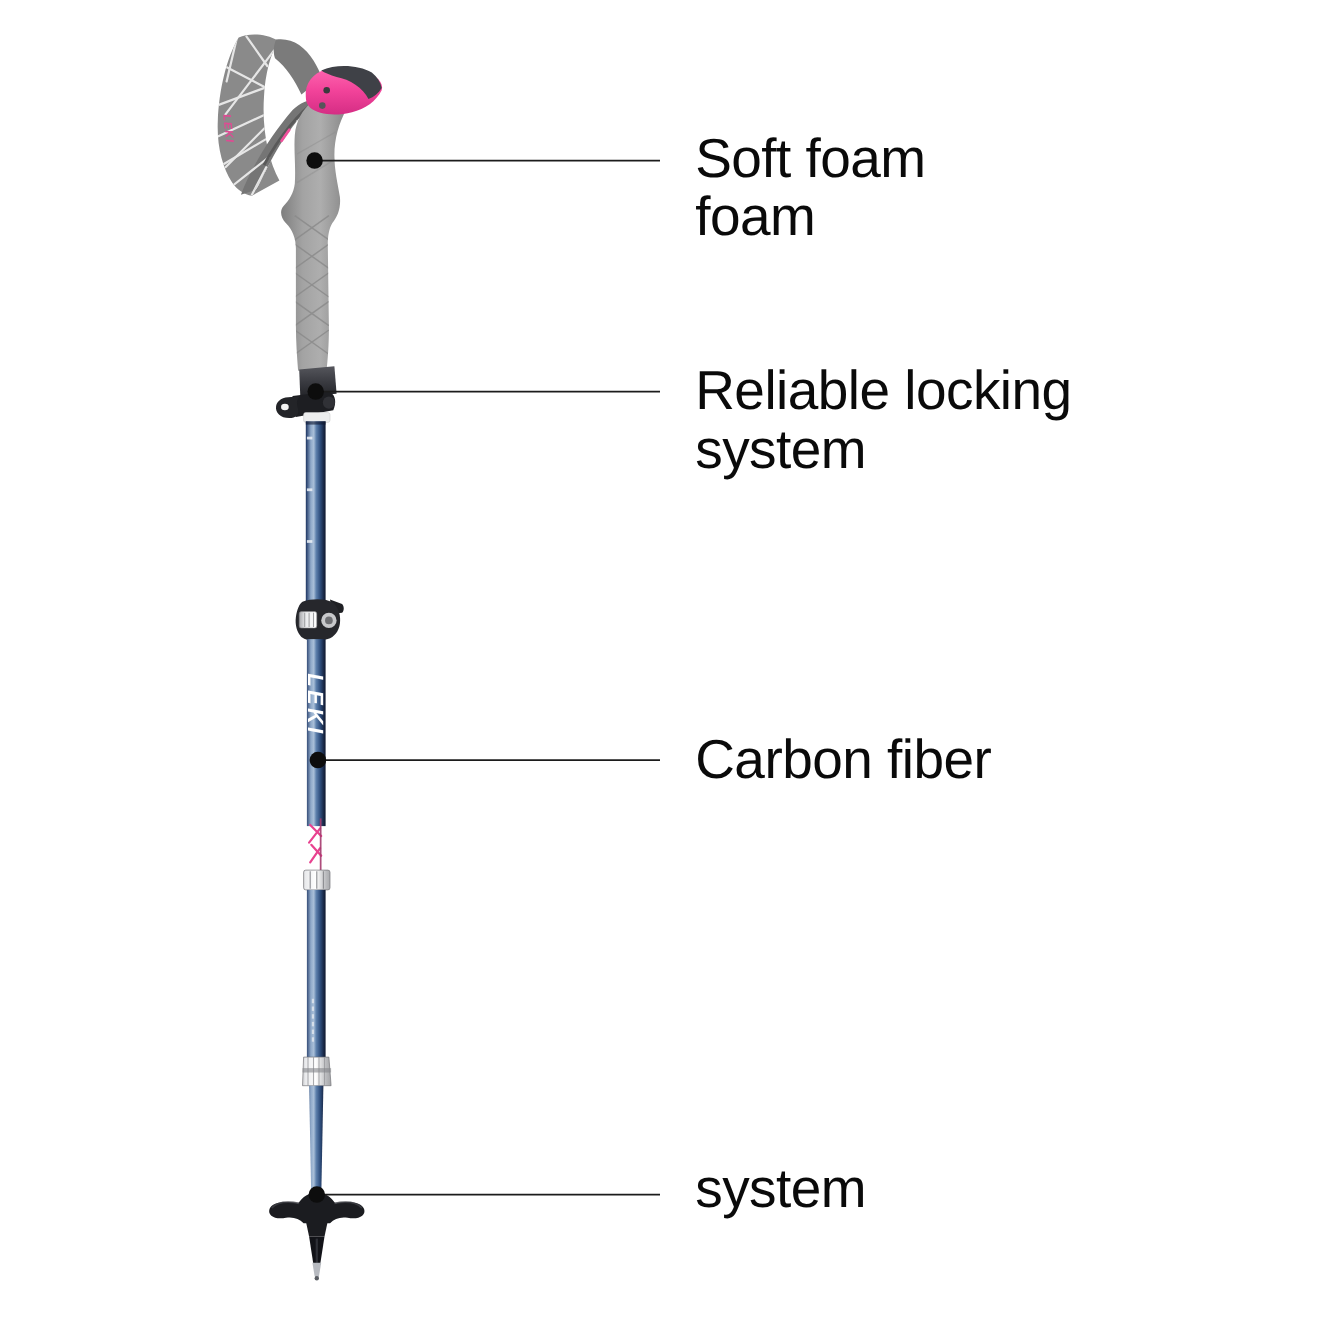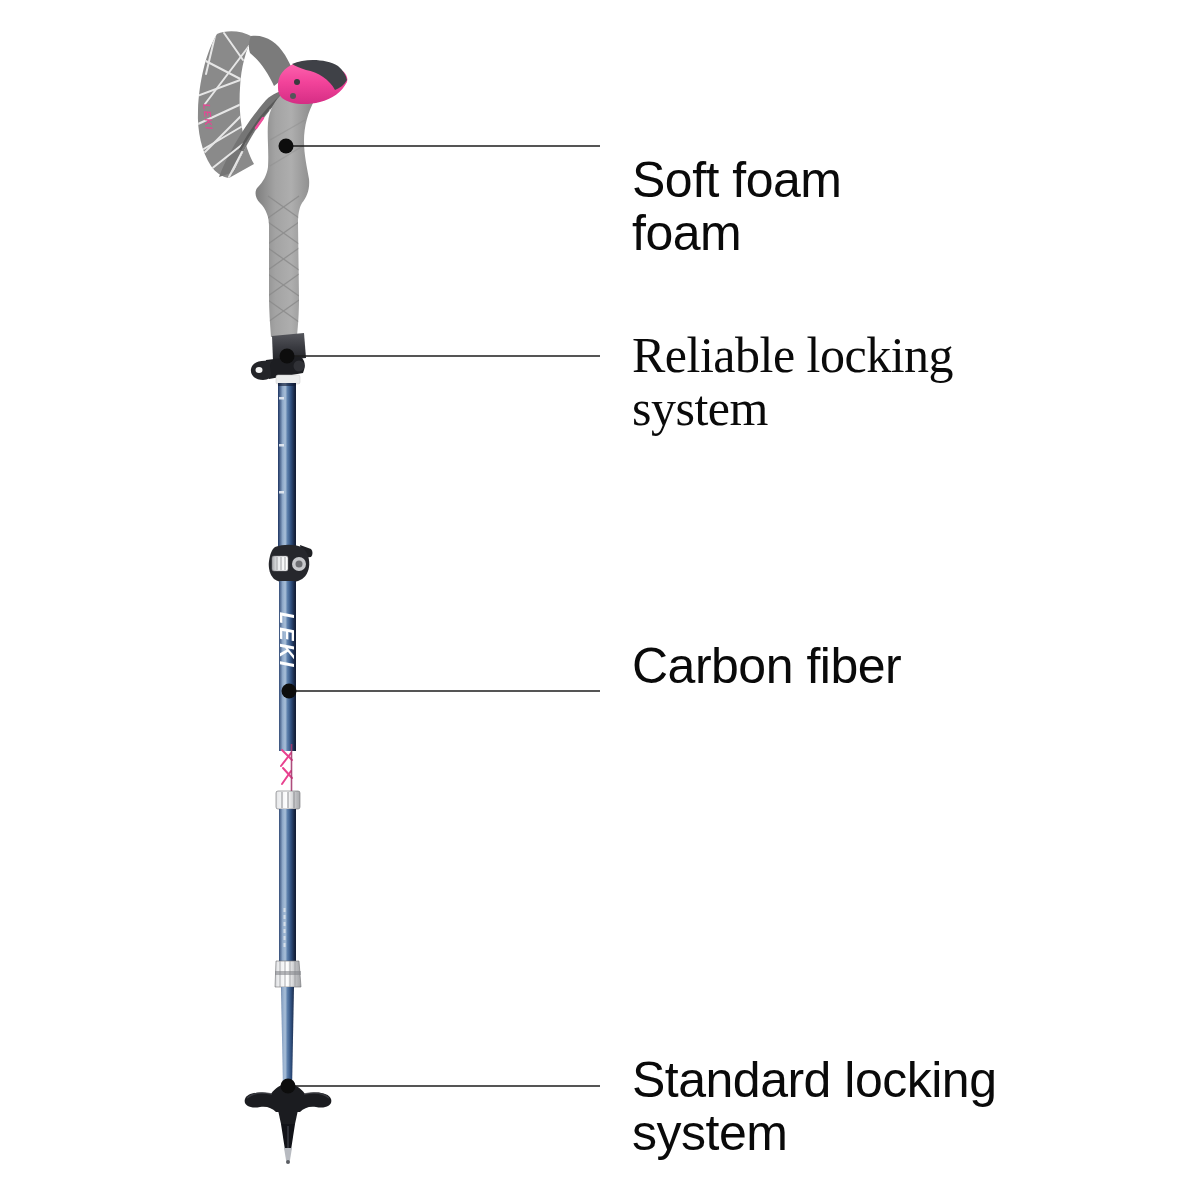--- a/index.html
+++ b/index.html
@@ -19,23 +19,23 @@
   }
   .callout {
     position: absolute;
     left: 632px;
     color: #0a0a0a;
     font-size: 50px;
     line-height: 53px;
     letter-spacing: -0.5px;
     white-space: nowrap;
   }
-  .callout-1 { top: 118px; margin-top: 36px; }
-  .callout-2 { top: 329px; font-family: Liberation Serif, serif; }
-  .callout-3 { top: 640px; }
+  .callout-1 { top: 118px; }
+  .callout-2 { top: 329px; }
+  .callout-3 { top: 664px; }
   .callout-4 { top: 1054px; }
 </style>
 </head>
 <body>
 
 <div class="stage">
 
   <svg class="pole-svg" viewBox="0 0 1200 1200">
     <defs>
       <linearGradient id="shaftBlue" gradientUnits="userSpaceOnUse" x1="276" y1="0" x2="298" y2="0">
@@ -247,17 +247,16 @@
     <div>foam</div>
   </div>
   <div class="callout callout-2">
     <div>Reliable locking</div>
     <div>system</div>
   </div>
   <div class="callout callout-3">
     <div>Carbon fiber</div>
   </div>
   <div class="callout callout-4">
-    <div>Standard locking</div>
     <div>system</div>
   </div>
 
 </div>
 
 </body></html>

